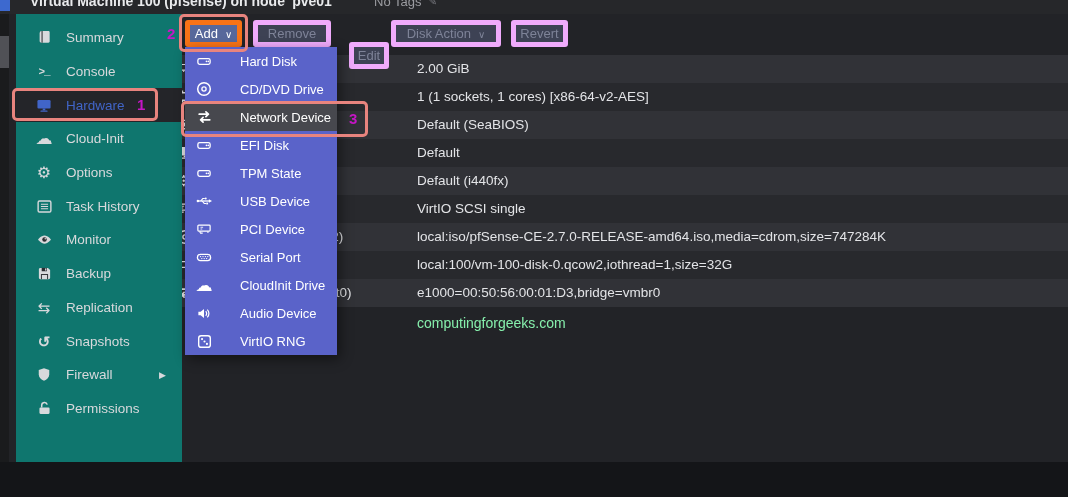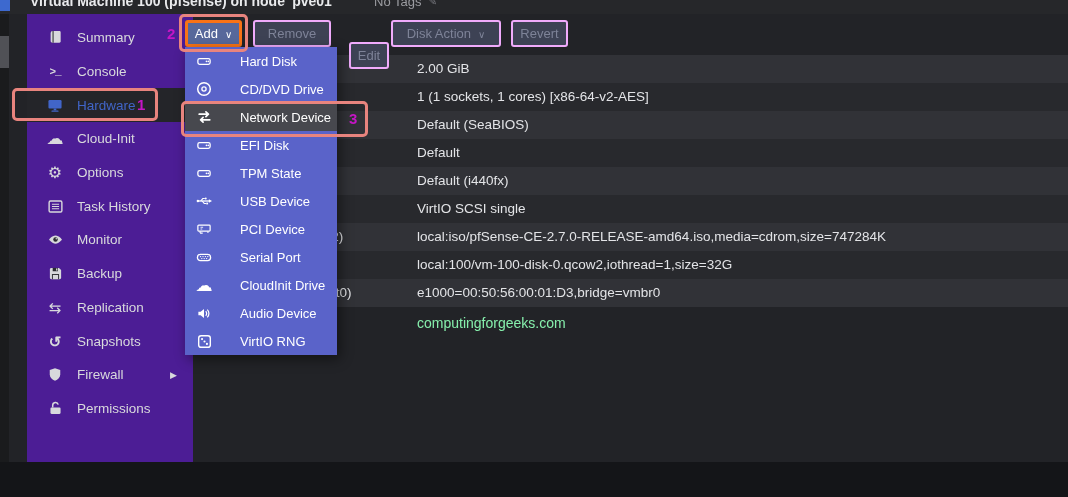--- a/index.html
+++ b/index.html
@@ -11,38 +11,38 @@
   .topbar .title{position:absolute;left:30px;top:-7px;font-size:14px;font-weight:bold;color:#e9eaec;white-space:nowrap;}
   .topbar .tags{position:absolute;left:374px;top:-6px;font-size:13px;color:#9b9ca1;white-space:nowrap;}
   .topbar .pencil{position:absolute;left:428px;top:-5px;font-size:11px;color:#74757b;}
   .corner-sq{position:absolute;left:0;top:0;width:10px;height:11px;background:#3d69cf;z-index:6;}
 
   
   .lstrip{position:absolute;left:0;top:14px;width:9px;height:483px;background:#1a1b1d;z-index:3;}
   .lthumb{position:absolute;left:0;top:36px;width:9px;height:32px;background:#505156;z-index:4;}
 
   
-  .sidebar{position:absolute;left:27px;top:14px;width:166px;height:483px;background:#4c1d95;
+  .sidebar{position:absolute;left:16px;top:14px;width:166px;height:483px;background:#0f766e;
            box-sizing:border-box;padding-top:7px;z-index:3;}
   .side-item{height:33.7px;display:flex;align-items:center;padding-left:19px;gap:13px;
              font-size:13.5px;color:#d8d9dc;cursor:pointer;}
   .side-item .ic{flex:0 0 18px;width:18px;display:flex;justify-content:center;align-items:center;}
   .side-item.active{color:#4165c8;background:#242529;}
   .term{font-family:"Liberation Mono",monospace;font-size:11px;font-weight:bold;letter-spacing:-1px;}
   .uni15{font-size:15px;line-height:1;}
   .uni16{font-size:16px;line-height:1;}
   .uni17{font-size:17px;line-height:1;}
   .caret-right{margin-left:auto;margin-right:16px;font-size:9px;color:#d8d9dc;}
 
   
   .btn{position:absolute;top:20px;height:27px;border-radius:3px;font-size:13px;display:flex;
        align-items:center;justify-content:center;gap:7px;box-sizing:border-box;cursor:pointer;z-index:5;}
   .btn .caret{font-size:10px;margin-top:1px;}
-  .btn-add{left:185px;width:57px;background:#57689b;border:3px solid #f97316;color:#ffffff;}
-  .btn-disabled{background:#3d4254;border:2px solid #f0abfc;color:#7e8398;}
+  .btn-add{left:185px;width:57px;background:#57689b;border:5px solid #f97316;color:#ffffff;}
+  .btn-disabled{background:#3d4254;border:5px solid #f0abfc;color:#7e8398;}
   .btn-remove{left:253px;width:78px;}
   .btn-edit{left:349px;width:40px;margin-top:22px;}
   .btn-diskaction{left:391px;width:110px;}
   .btn-revert{left:511px;width:57px;}
 
   
   .hrow{position:absolute;left:175px;width:893px;height:28px;font-size:13.5px;color:#e3e4e7;z-index:1;}
   .hrow.light{background:#313237;}
   .hrow.dark{background:#28292d;}
   .hrow .dev-ic{position:absolute;left:2px;top:6px;width:17px;height:16px;color:#dfe0e3;}

